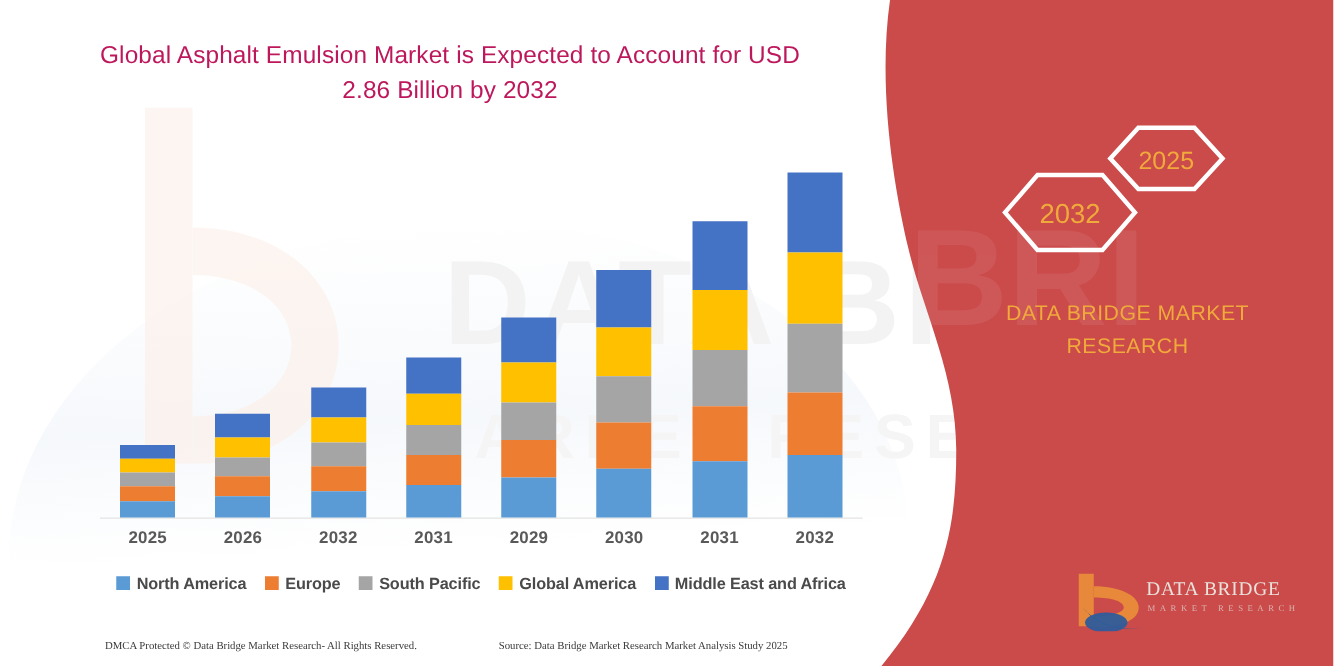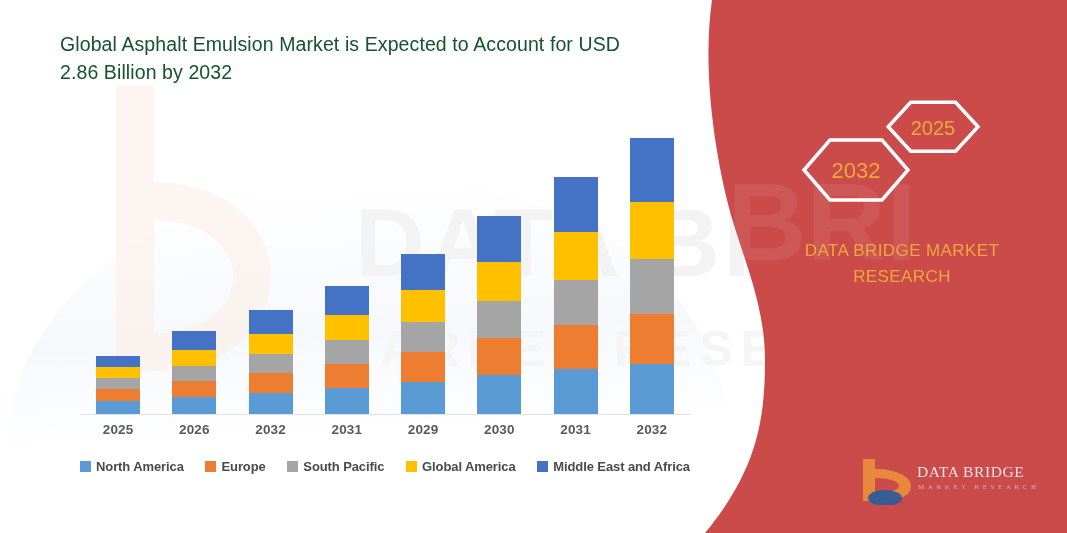--- a/index.html
+++ b/index.html
@@ -32,21 +32,21 @@
   .wm-text2{
     position:absolute;left:330px;top:320px;
     font-size:50px;font-weight:700;letter-spacing:8px;
     color:#f5f5f5;white-space:nowrap;pointer-events:none;
     font-family:"Liberation Sans", sans-serif;
   }
 
   
   .chart-title{
     position:absolute;left:60px;top:30px;width:600px;
-    color:#14532d;
+    text-align:center;color:#be185d;
     font-size:19.5px;line-height:1.45;font-weight:400;
     letter-spacing:.1px;
   }
 
   
   .chart-area{
     position:absolute;left:80px;top:120px;width:610px;height:295px;
   }
   .axis-line{
     position:absolute;left:0;bottom:0;width:610px;height:1px;background:#e3e3e3;
@@ -63,21 +63,21 @@
     position:absolute;left:80px;top:422px;width:610px;height:24px;display:flex;
   }
   .xlabel{
     flex:1 1 0;text-align:center;color:#595959;font-size:13.5px;font-weight:700;
     letter-spacing:.2px;
   }
 
   
   .legend{
     position:absolute;left:80px;top:455px;width:610px;height:22px;
-    display:flex;align-items:center;justify-content:space-between;gap:0;
+    display:flex;align-items:center;justify-content:center;gap:15px;
   }
   .lg-item{display:flex;align-items:center;gap:5px;white-space:nowrap;}
   .lg-swatch{width:11px;height:11px;display:inline-block;flex:0 0 auto;}
   .lg-label{font-size:13px;font-weight:700;color:#4a4a4a;letter-spacing:-.1px;}
 
   
   .footer{
     position:absolute;left:0;top:506px;width:705px;height:20px;
     display:flex;align-items:center;
     font-family:"Liberation Serif", serif;
@@ -247,20 +247,24 @@
       <div class="lg-item">
         <span class="lg-swatch" style="background: rgb(255, 192, 0);"></span>
         <span class="lg-label">Global America</span>
       </div>
       <div class="lg-item">
         <span class="lg-swatch" style="background: rgb(68, 114, 196);"></span>
         <span class="lg-label">Middle East and Africa</span>
       </div>
     </div>
 
+  <div class="footer">
+    <span class="f1">DMCA Protected © Data Bridge Market Research- All Rights Reserved.</span>
+    <span class="f2">Source: Data Bridge Market Research  Market Analysis Study 2025</span>
+  </div>
 
   <div class="red-panel">
     <svg class="shape" width="380" height="533" viewBox="0 0 380 533">
       <path id="redshape" d="M25 0 H380 V533 H18 C70 470 78 420 78 360 C78 300 52 250 40 200 C28 150 15 70 25 0 Z" fill="#CB4A4A"></path>
       <g opacity="0.07">
         <text x="40" y="260" font-family="Liberation Sans, sans-serif" font-size="110" font-weight="700" fill="#ffffff">BRI</text>
       </g>
     </svg>
 
     <div class="rp-content">

